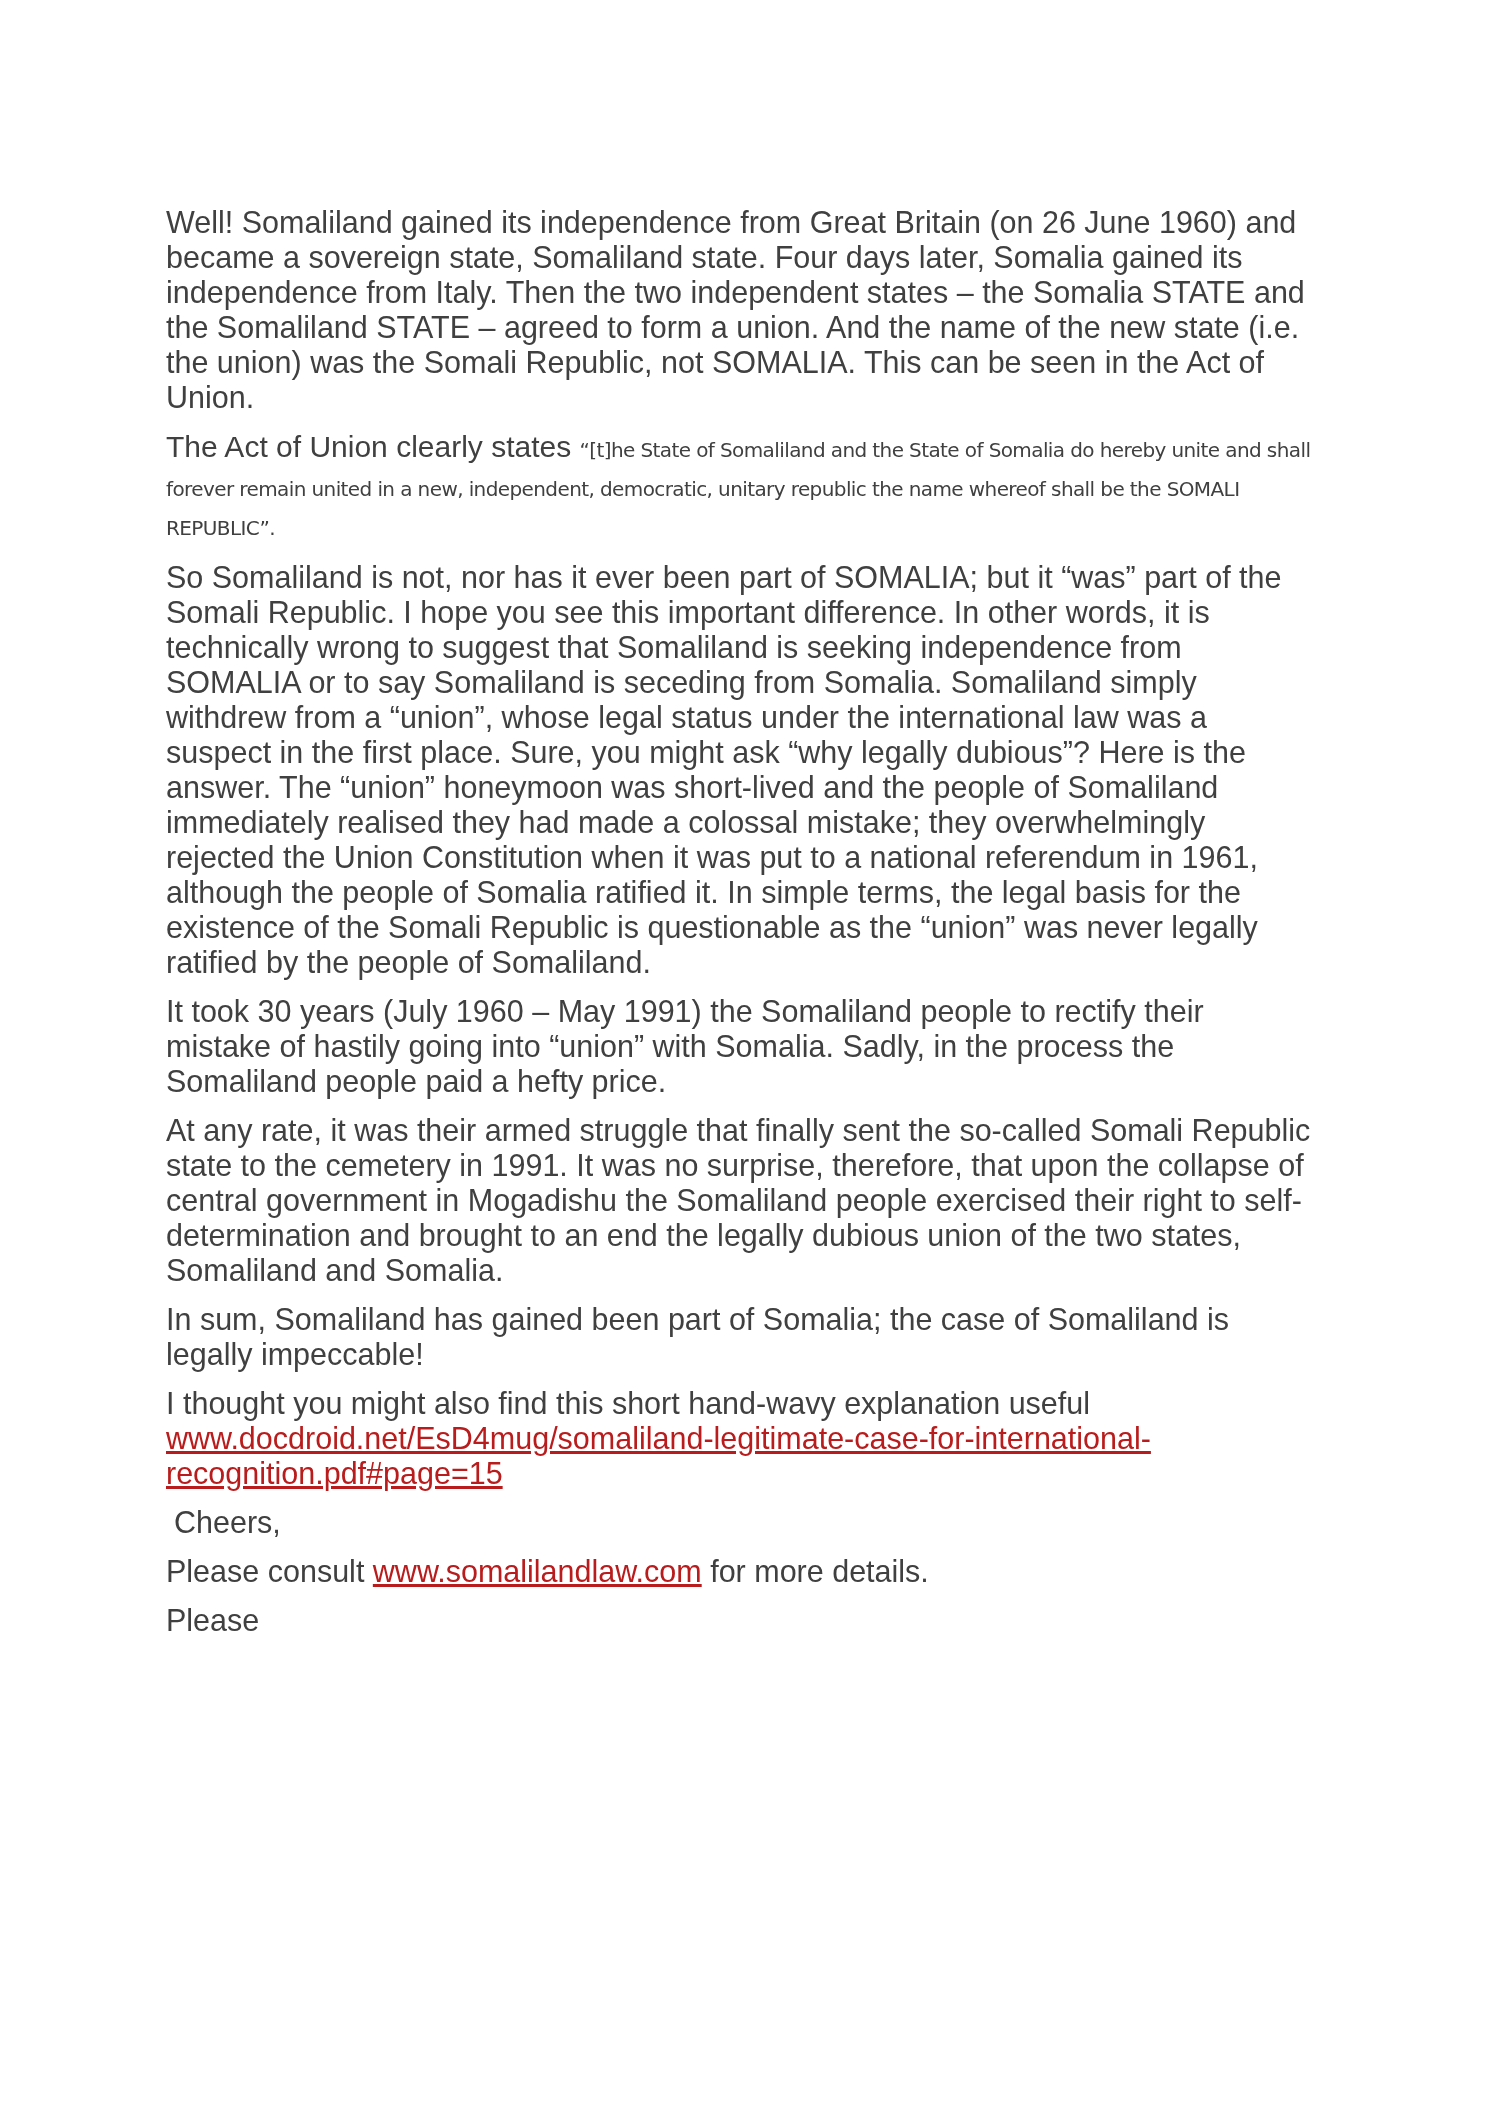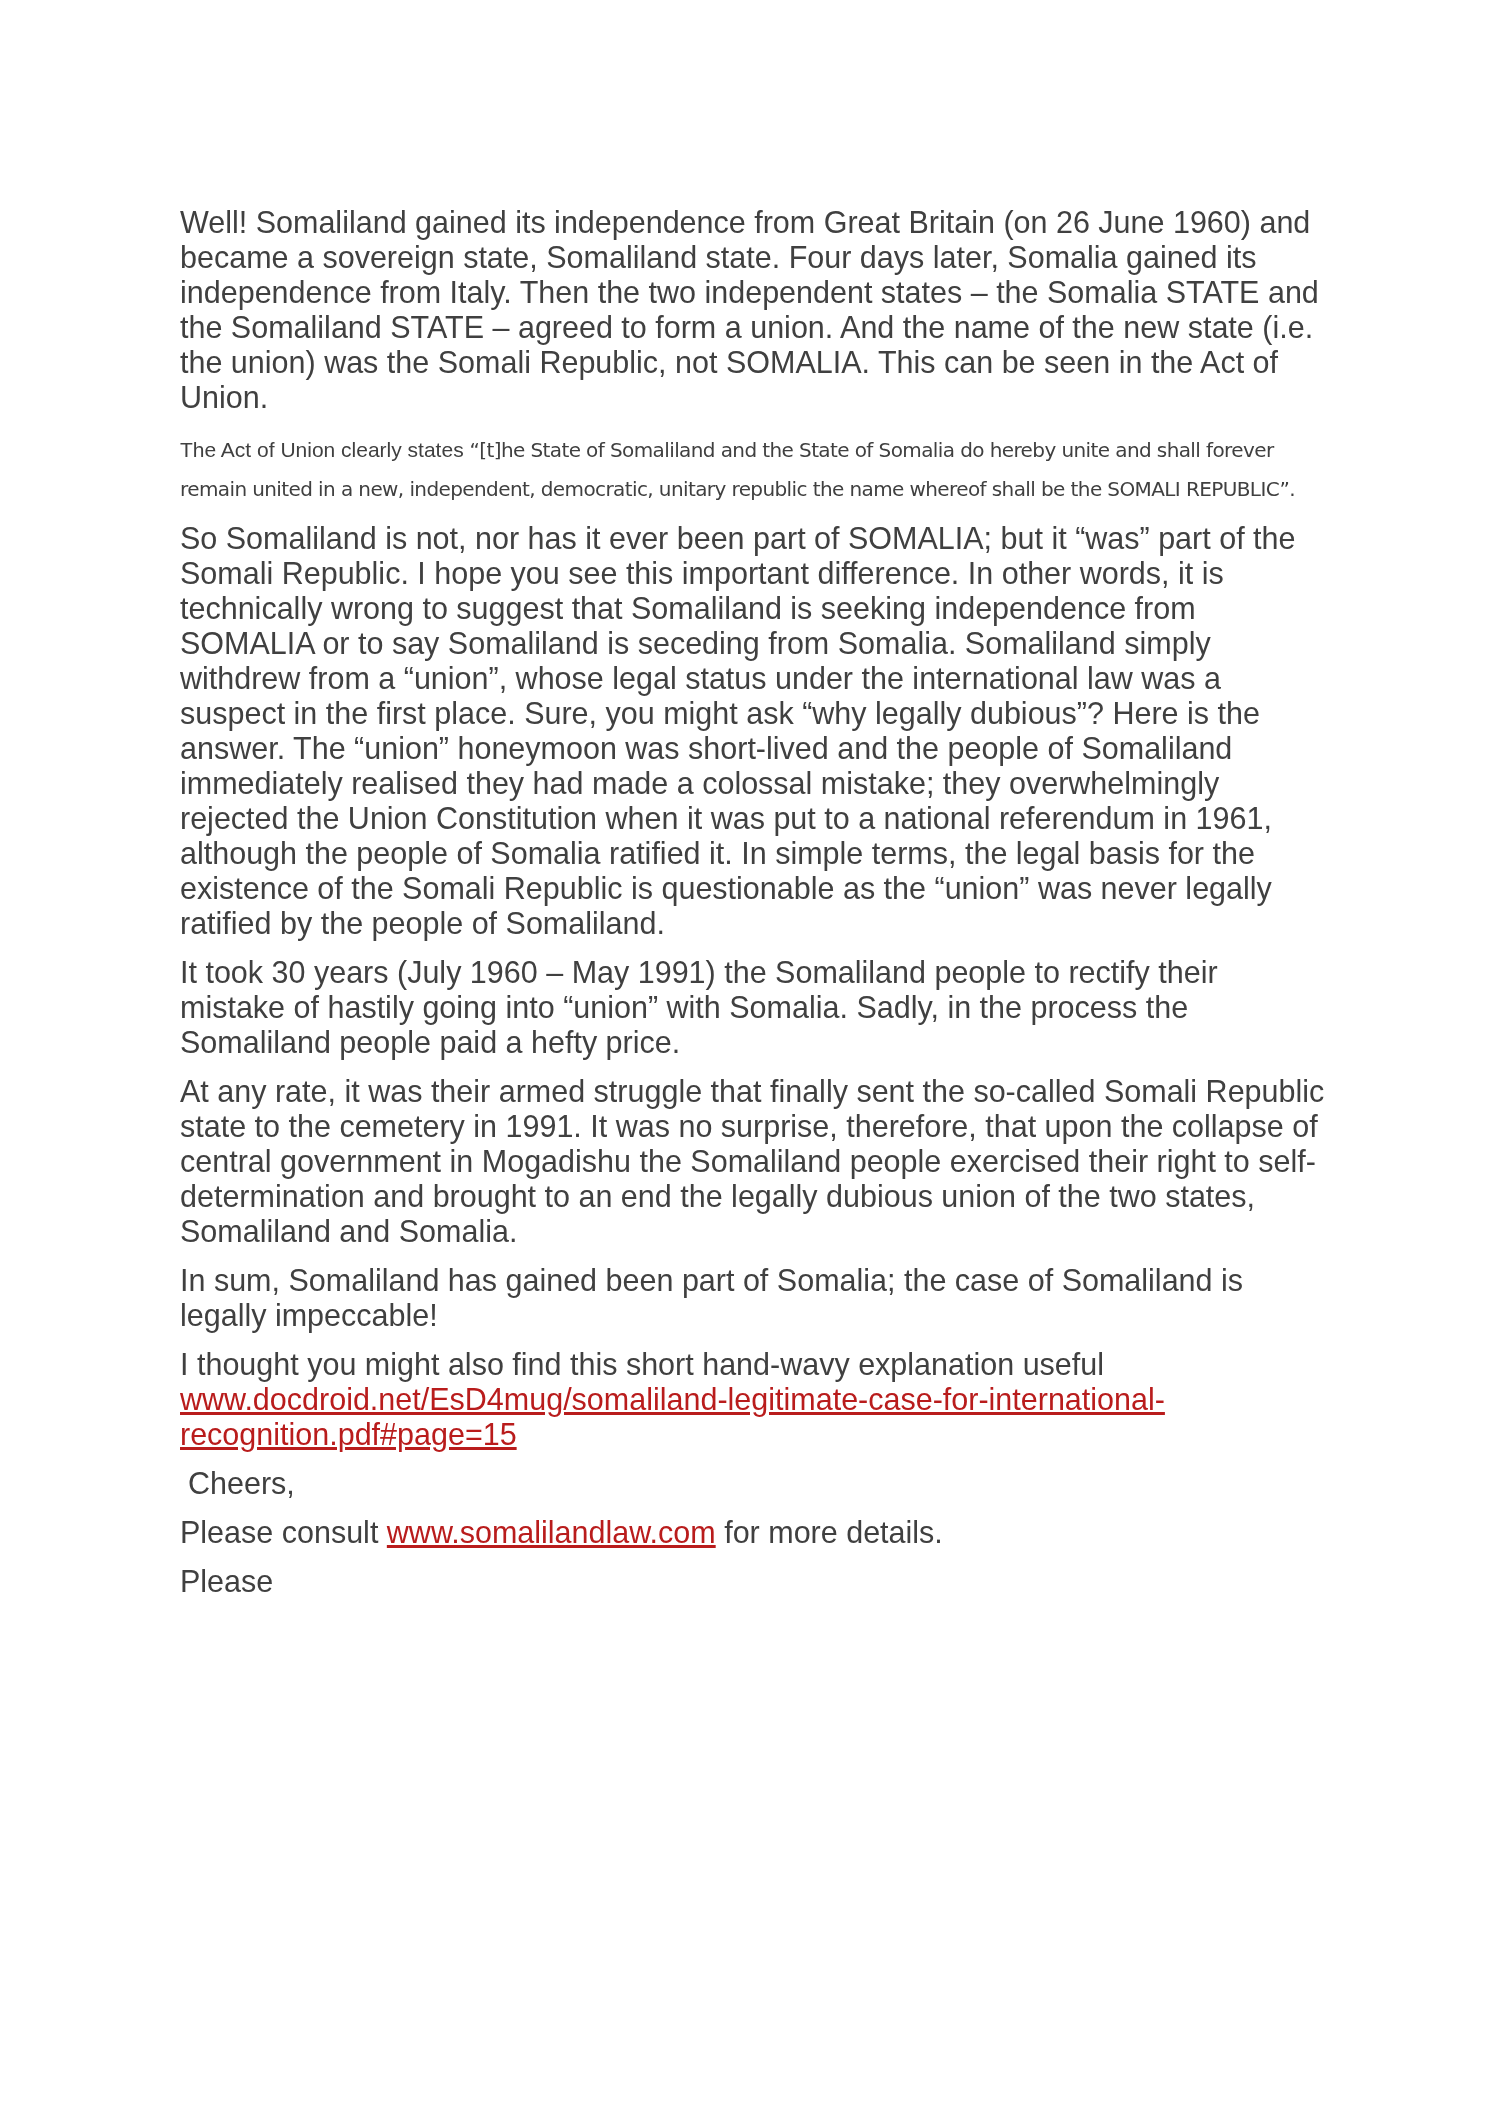--- a/index.html
+++ b/index.html
@@ -1,34 +1,34 @@
 <!DOCTYPE html>
 <html><head>
   <meta charset="utf-8">
   <style>
     html, body { margin: 0; padding: 0; background: #ffffff; }
     body { width: 1500px; height: 2121px; position: relative; overflow: hidden; }
     .page {
       position: absolute;
-      left: 180px;
+      left: 166px;
       top: 205px;
       width: 1150px;
       color: #404040;
       font-family: "Liberation Sans", sans-serif;
       font-size: 30.5px;
       line-height: 35px;
     }
     .para { margin: 0 0 14px 0; }
     .quote {
       font-family: "DejaVu Sans", sans-serif;
       font-size: 20px;
       letter-spacing: -0.6px;
       line-height: 35px;
     }
-    .lead { font-size: 21px; margin-top: 29px; }
+    .lead { font-size: 30px; margin-top: 29px; }
     a.link { color: #b91c1c; text-decoration: underline; }
     .indent { padding-left: 8px; }
     .p-act { line-height: 35px; }
   </style>
 </head>
 <body>
 
 <div class="page">
   <p class="para">Well! Somaliland gained its independence from Great Britain (on 26 June 1960) and became a sovereign state, Somaliland state. Four days later, Somalia gained its independence from Italy. Then the two independent states – the Somalia STATE and the Somaliland STATE – agreed to form a union. And the name of the new state (i.e. the union) was the Somali Republic, not SOMALIA. This can be seen in the Act of Union.</p>
 

